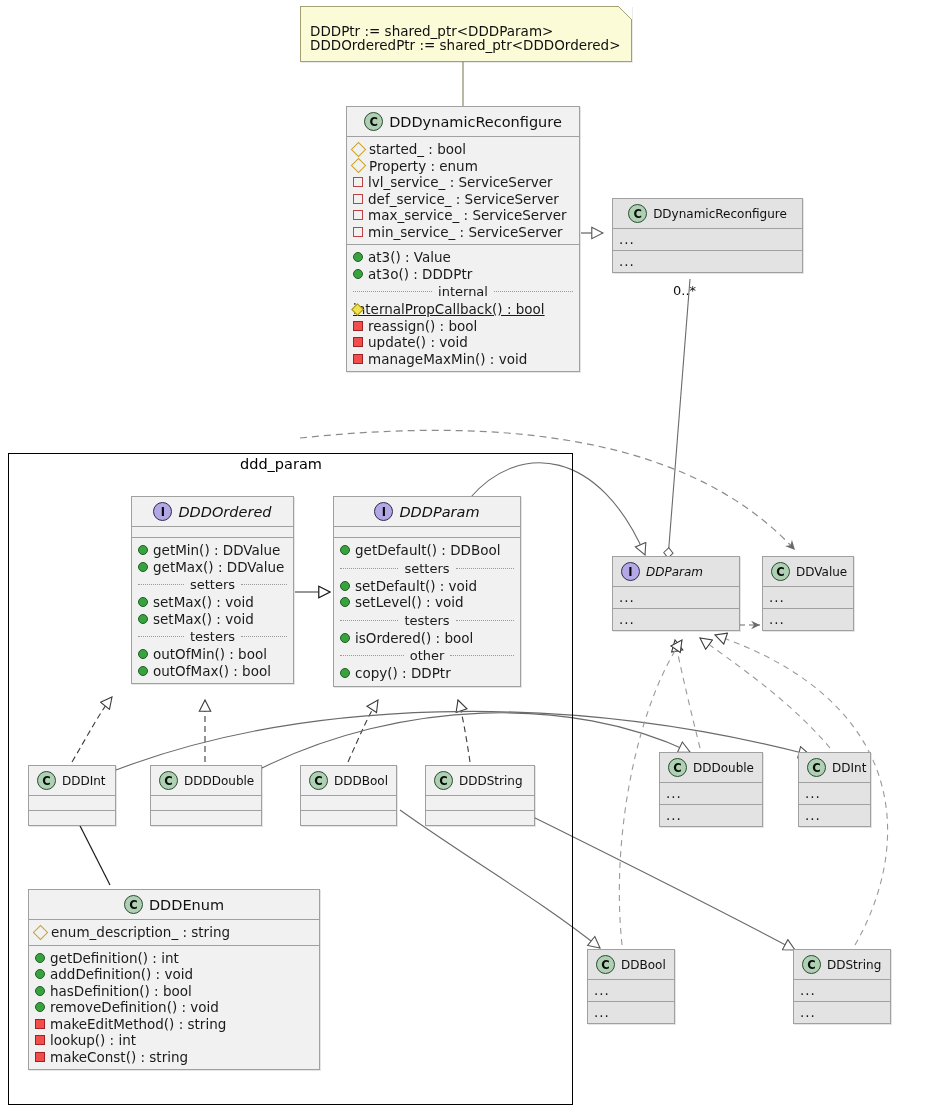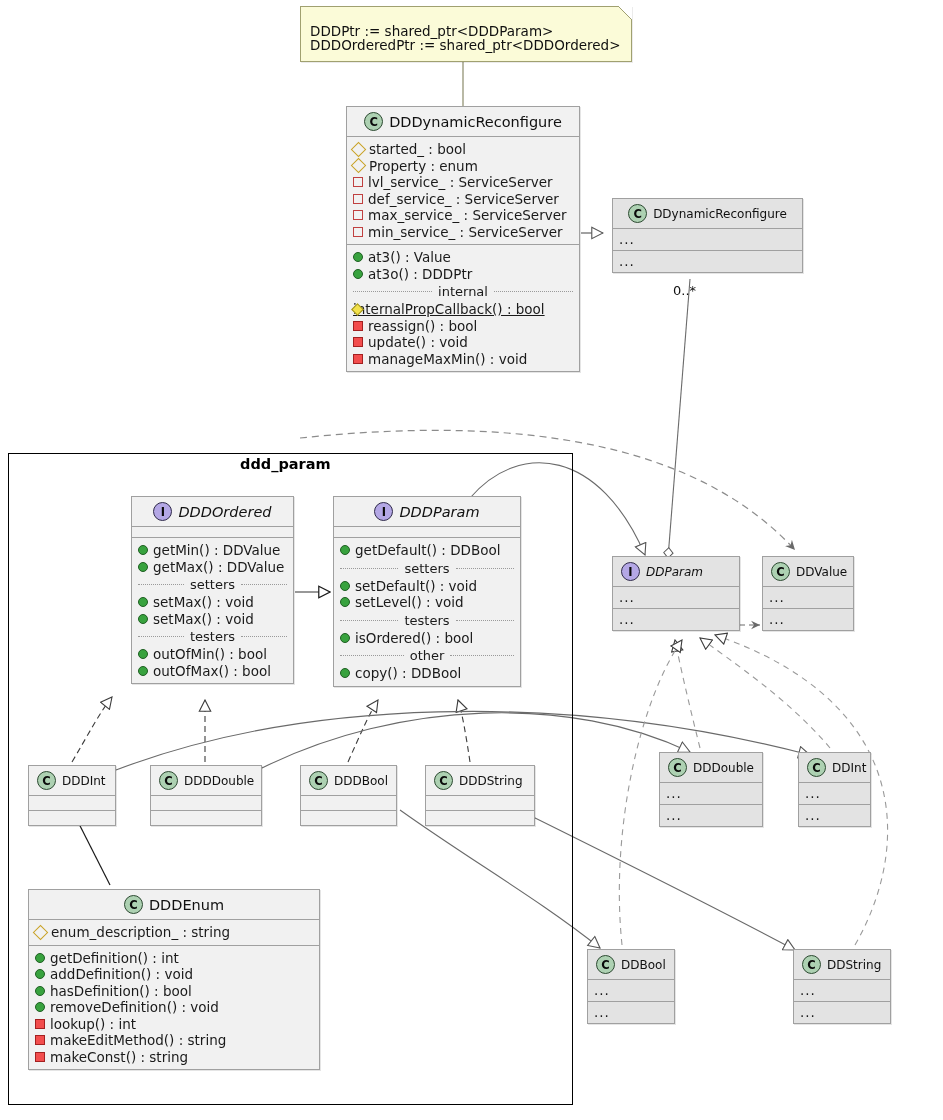--- a/index.html
+++ b/index.html
@@ -48,21 +48,21 @@
 
   
   .note{position:absolute;background:#FBFBD8;border:1px solid #A0A070;
         box-shadow:1px 1px 0 rgba(0,0,0,.08);}
   .note .nbody{padding:6px 9px 7px 9px;font-size:13.5px;line-height:17px;color:#101010;white-space:pre;margin-top:10px;}
   .note .fold{position:absolute;right:-1px;top:-1px;width:14px;height:14px;
         background:linear-gradient(225deg,#ffffff 0 49.5%,#A0A070 49.5% 53%,#FBFBD8 53% 100%);}
 
   
   .pkg{position:absolute;border:1.5px solid #000;background:transparent;box-sizing:border-box;}
-  .pkg-title{position:absolute;font-size:14.5px;font-weight:bold;color:#000;}
+  .pkg-title{position:absolute;font-size:14.5px;font-weight:normal;color:#000;}
 
   .mult{position:absolute;font-size:13px;color:#101010;}
 </style>
 </head>
 <body>
 
 <div id="stage">
 
   <svg class="links" viewBox="0 0 943 1120">
     <defs>
@@ -283,21 +283,21 @@
           <span class="vis pub"></span>
           <span class="txt">isOrdered() : bool</span>
         </div>
       <div class="sep">
           <span class="ln"></span>
           <span class="cap">other</span>
           <span class="ln"></span>
         </div>
       <div class="row">
           <span class="vis pub"></span>
-          <span class="txt">copy() : DDBool</span>
+          <span class="txt">copy() : DDPtr</span>
         </div>
     </div>
   </div>
 
   <div class="uml grey" style="left:612px;top:556px;width:128px;">
     <div class="hdr" style="justify-content:flex-start;">
       <span class="circ i">I</span>
       <span class="cname ital small">DDParam</span>
     </div>
     <div class="sect empty">
@@ -380,28 +380,28 @@
       <div class="row">
           <span class="vis pub"></span>
           <span class="txt">hasDefinition() : bool</span>
         </div>
       <div class="row">
           <span class="vis pub"></span>
           <span class="txt">removeDefinition() : void</span>
         </div>
       <div class="row">
           <span class="vis priv"></span>
+          <span class="txt">makeEditMethod() : string</span>
+        </div>
+      <div class="row">
+          <span class="vis priv"></span>
           <span class="txt">lookup() : int</span>
         </div>
       <div class="row">
           <span class="vis priv"></span>
-          <span class="txt">makeEditMethod() : string</span>
-        </div>
-      <div class="row">
-          <span class="vis priv"></span>
           <span class="txt">makeConst() : string</span>
         </div>
     </div>
   </div>
 
   <div class="uml grey" style="left:659px;top:752px;width:104px;">
     <div class="hdr" style="justify-content:flex-start;">
       <span class="circ c">C</span>
       <span class="cname small">DDDouble</span>
     </div>

